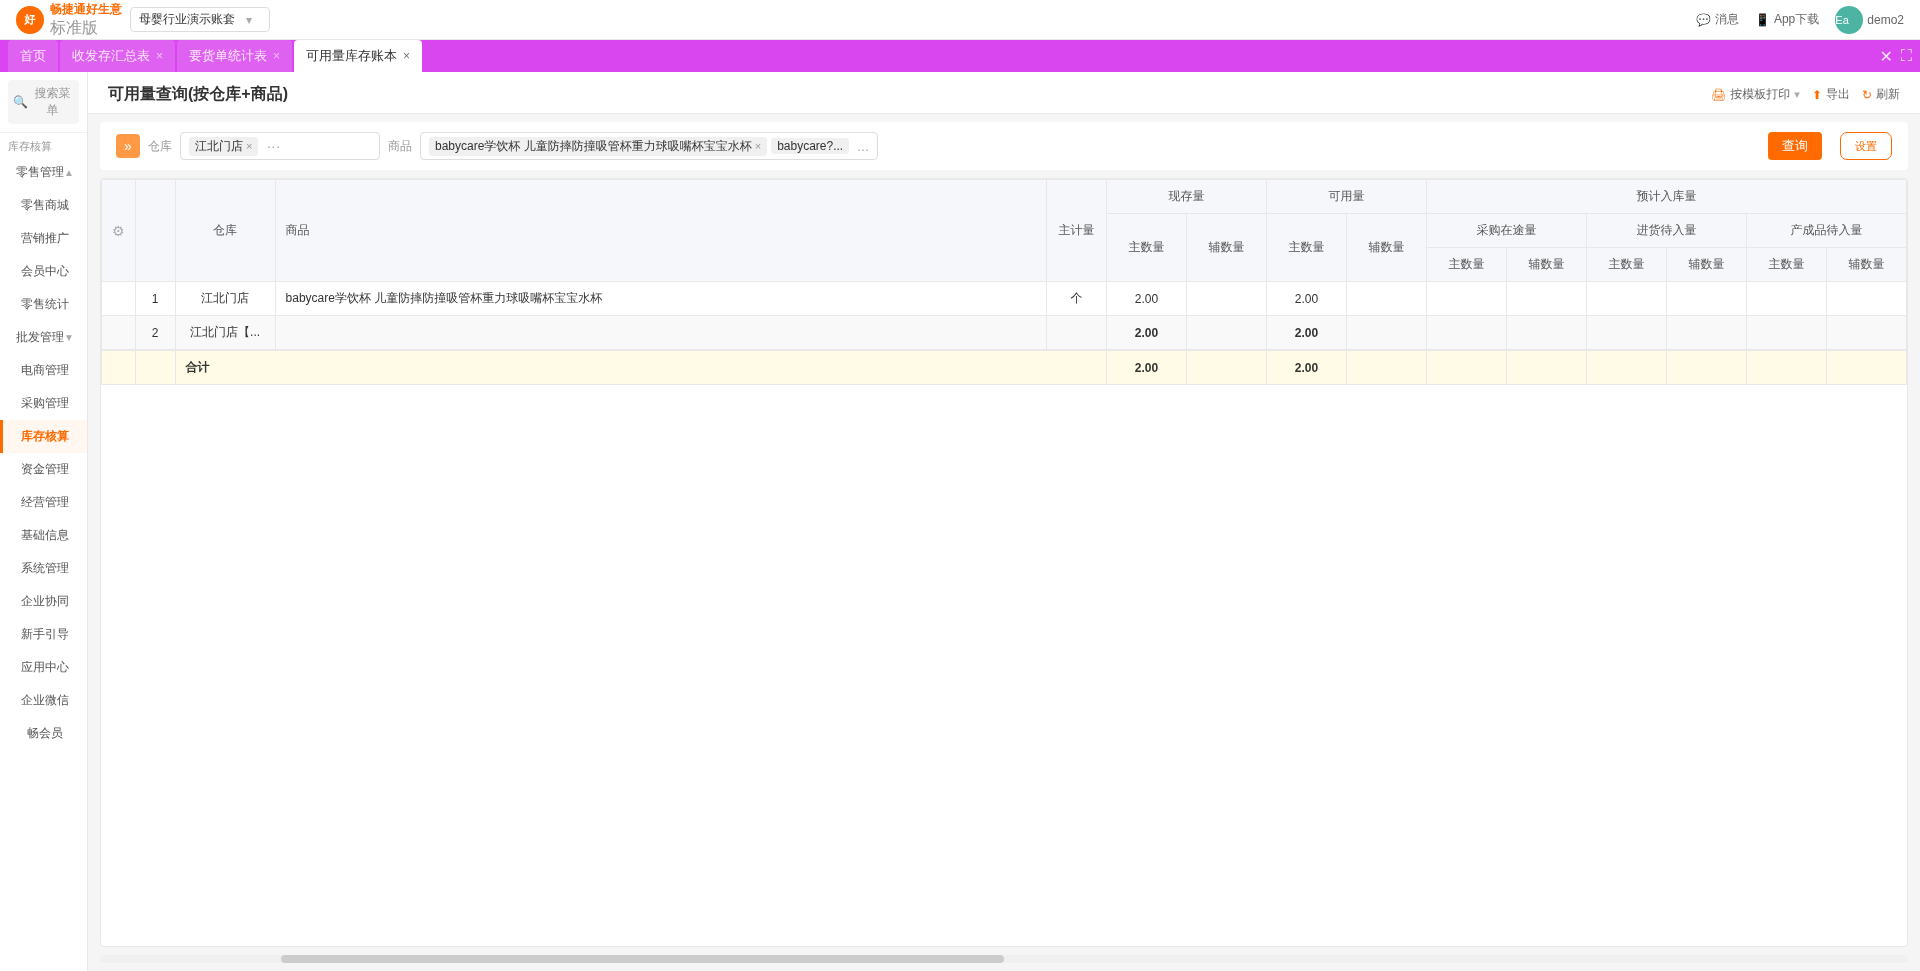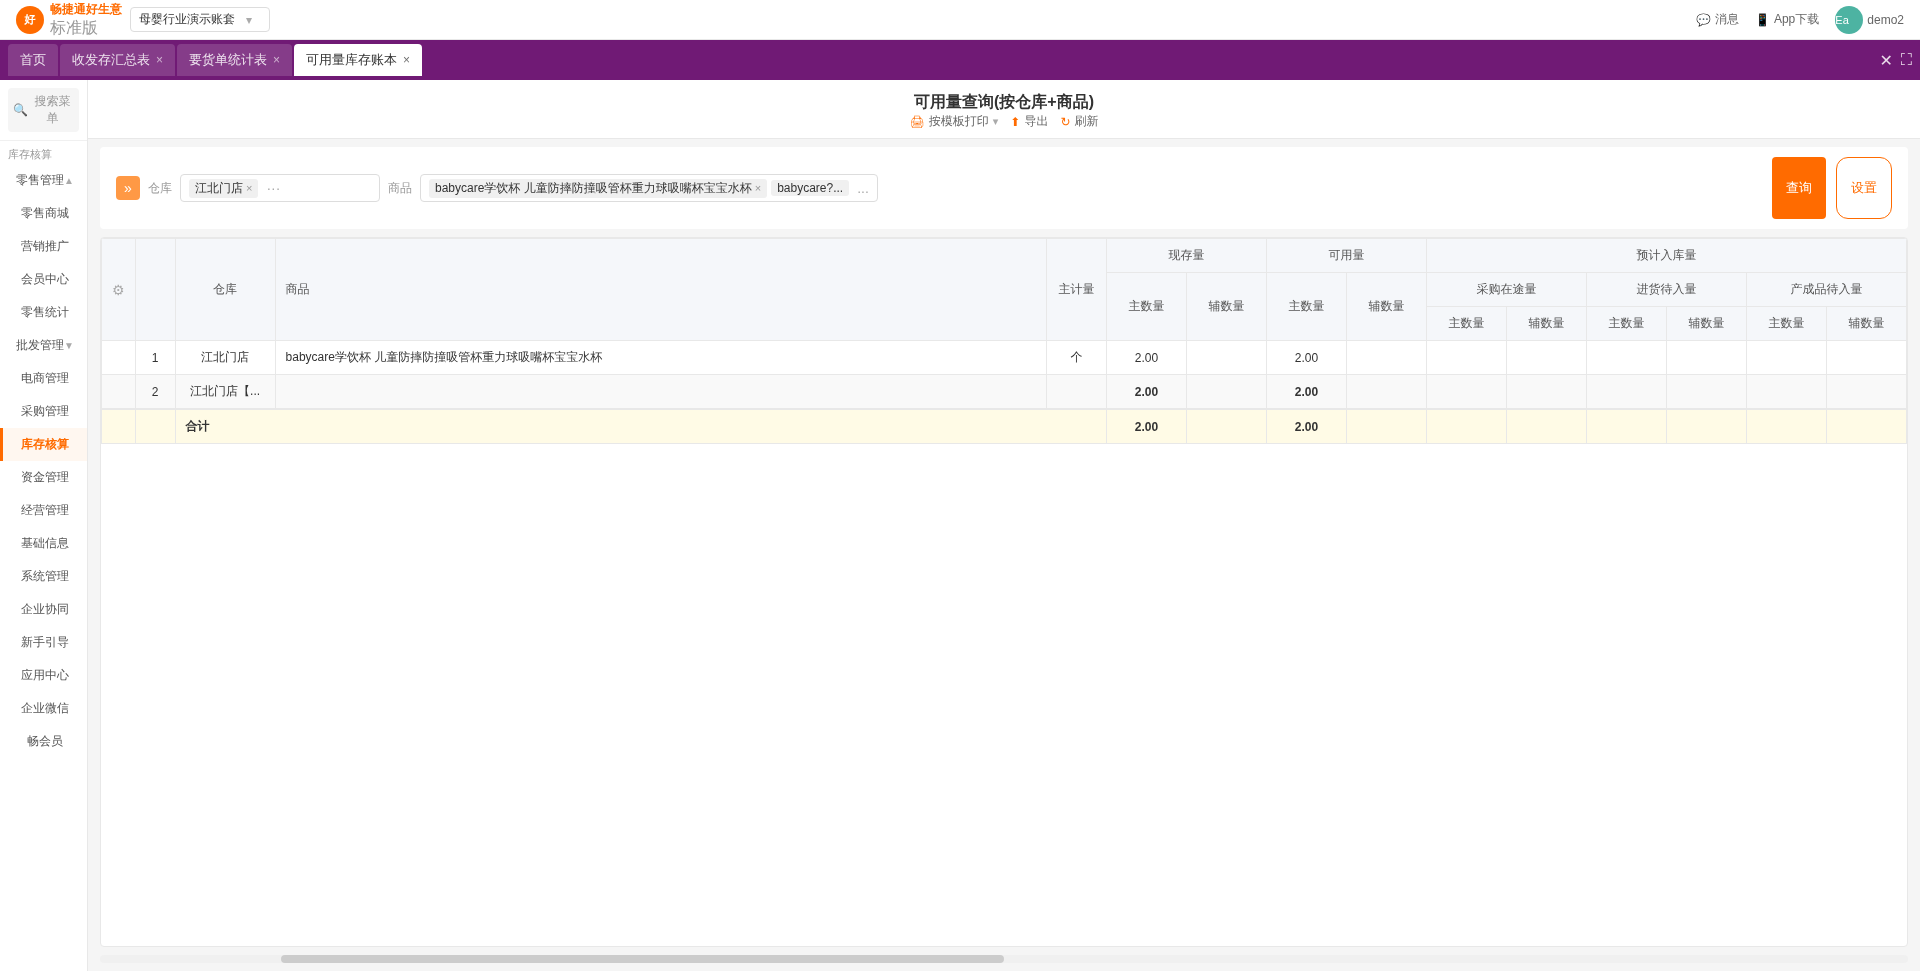--- a/index.html
+++ b/index.html
@@ -9,21 +9,21 @@
     .top-bar { background: #fff; height: 40px; display: flex; align-items: center; justify-content: space-between; padding: 0 16px; border-bottom: 1px solid #e8e8e8; flex-shrink: 0; }
     .top-bar-left { display: flex; align-items: center; gap: 8px; }
     .logo-area { display: flex; align-items: center; gap: 6px; }
     .logo-icon { width: 28px; height: 28px; background: #ff6b00; border-radius: 50%; display: flex; align-items: center; justify-content: center; color: #fff; font-size: 11px; font-weight: bold; }
     .tenant-selector { display: flex; align-items: center; gap: 11px; border: 1px solid #ddd; border-radius: 4px; padding: 3px 8px; cursor: pointer; font-size: 12px; color: #333; min-width: 140px; }
     .top-bar-right { display: flex; align-items: center; gap: 16px; }
     .top-bar-right-item { display: flex; align-items: center; gap: 4px; font-size: 12px; color: #666; cursor: pointer; }
     .avatar { width: 28px; height: 28px; border-radius: 50%; background: #4db3a2; display: flex; align-items: center; justify-content: flex-start; color: #fff; font-size: 11px; overflow: hidden; }
 
     
-    .tab-bar { background: #701a75; height: 40px; display: flex; align-items: center; padding: 0 8px; gap: 2px; flex-shrink: 0; }
+    .tab-bar { background: #d946ef; height: 32px; display: flex; align-items: center; padding: 0 8px; gap: 2px; flex-shrink: 0; }
     .tab { display: flex; align-items: center; gap: 4px; padding: 0 12px; height: 32px; border-radius: 4px 4px 0 0; font-size: 13px; cursor: pointer; color: rgba(255,255,255,0.85); }
     .tab.active { background: #fff; color: #333; border-radius: 4px 4px 0 0; }
     .tab.inactive { background: rgba(255,255,255,0.15); }
     .tab .close-x { font-size: 12px; color: inherit; opacity: 0.7; margin-left: 2px; cursor: pointer; }
     .tab-bar-right { margin-left: auto; display: flex; align-items: center; gap: 8px; }
     .tab-bar-icon { color: rgba(255,255,255,0.85); cursor: pointer; font-size: 16px; }
 
     
     .main-layout { display: flex; flex: 1; overflow: hidden; }
 
@@ -34,37 +34,37 @@
     .sidebar-nav-label { font-size: 11px; color: #999; padding: 6px 8px 2px; }
     .sidebar-item { padding: 8px 4px; display: flex; align-items: center; justify-content: center; cursor: pointer; font-size: 12px; color: #555; border-left: 3px solid transparent; }
     .sidebar-item.active { color: #ff6b00; background: #fff7f0; border-left: 3px solid #ff6b00; font-weight: bold; }
     .sidebar-section-header { padding: 8px 8px; display: flex; align-items: center; justify-content: center; font-size: 12px; color: #555; cursor: pointer; border-left: 3px solid transparent; }
     .sidebar-section-header .arrow { font-size: 10px; color: #aaa; }
 
     
     .content-area { flex: 1; overflow-y: auto; background: #f5f5f5; display: flex; flex-direction: column; }
 
     
-    .page-header { background: #fff; padding: 12px 20px 8px; border-bottom: 1px solid #e8e8e8; display: flex; align-items: center; justify-content: space-between; flex-shrink: 0; flex-direction: column; }
+    .page-header { background: #fff; padding: 12px 20px 8px; border-bottom: 1px solid #e8e8e8; display: flex; align-items: center; justify-content: space-between; flex-shrink: 0; }
     .page-title { font-size: 16px; font-weight: bold; color: #333; }
     .page-actions { display: flex; align-items: center; gap: 12px; }
     .page-action-btn { display: flex; align-items: center; gap: 4px; font-size: 12px; color: #666; cursor: pointer; background: none; border: none; }
     .page-action-btn .icon { color: #ff6b00; }
 
     
     .filter-bar { background: #fff; padding: 10px 16px; margin: 8px 12px 0; border-radius: 4px; display: flex; align-items: center; gap: 8px; flex-shrink: 0; }
     .expand-btn { width: 24px; height: 24px; background: #ff9945; border-radius: 4px; display: flex; align-items: center; justify-content: center; color: #fff; cursor: pointer; font-size: 14px; flex-shrink: 0; }
     .filter-label { font-size: 12px; color: #999; white-space: nowrap; }
     .filter-tag-container { display: flex; flex-wrap: wrap; gap: 4px; align-items: center; border: 1px solid #ddd; border-radius: 4px; padding: 3px 8px; min-height: 28px; min-width: 200px; cursor: text; flex: 0 0 auto; }
     .filter-tag { background: #f0f0f0; border-radius: 3px; padding: 1px 6px; font-size: 12px; display: flex; align-items: center; gap: 3px; }
     .filter-tag .tag-close { cursor: pointer; color: #999; font-size: 11px; }
     .filter-dots { color: #aaa; font-size: 14px; cursor: pointer; margin-left: 4px; }
-    .filter-actions { margin-left: auto; display: flex; gap: 10px; }
+    .filter-actions { margin-left: auto; display: flex; gap: 18px; }
     .btn-query { background: #ff6b00; color: #fff; border: none; border-radius: 4px; padding: 5px 14px; font-size: 13px; cursor: pointer; }
-    .btn-settings { background: #fff; color: #ff6b00; border: 1px solid #ff6b00; border-radius: 12px; padding: 21px 14px; font-size: 13px; cursor: pointer; }
+    .btn-settings { background: #fff; color: #ff6b00; border: 1px solid #ff6b00; border-radius: 7px; padding: 5px 14px; font-size: 11px; cursor: pointer; }
 
     
     .table-wrapper { margin: 8px 12px; background: #fff; border-radius: 4px; border: 1px solid #e8e8e8; flex: 1; overflow: auto; }
     .data-table { width: 100%; border-collapse: collapse; font-size: 12px; }
     .data-table th, .data-table td { border: 1px solid #e8e8e8; padding: 8px 10px; text-align: center; white-space: nowrap; }
     .data-table th { background: #f5f7fa; color: #555; font-weight: normal; }
     .data-table thead tr:first-child th { font-size: 12px; }
     .data-table td { color: #333; }
     .data-table .col-settings { width: 32px; }
     .data-table .col-index { width: 40px; }

